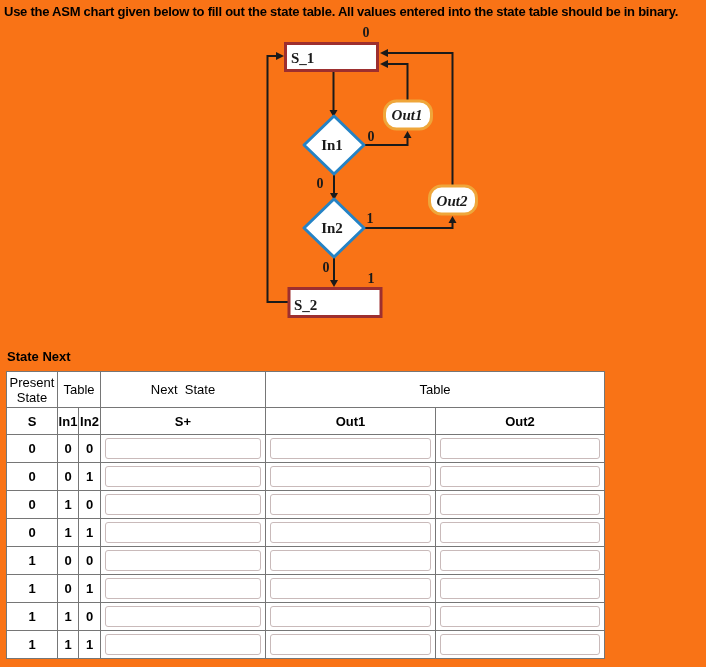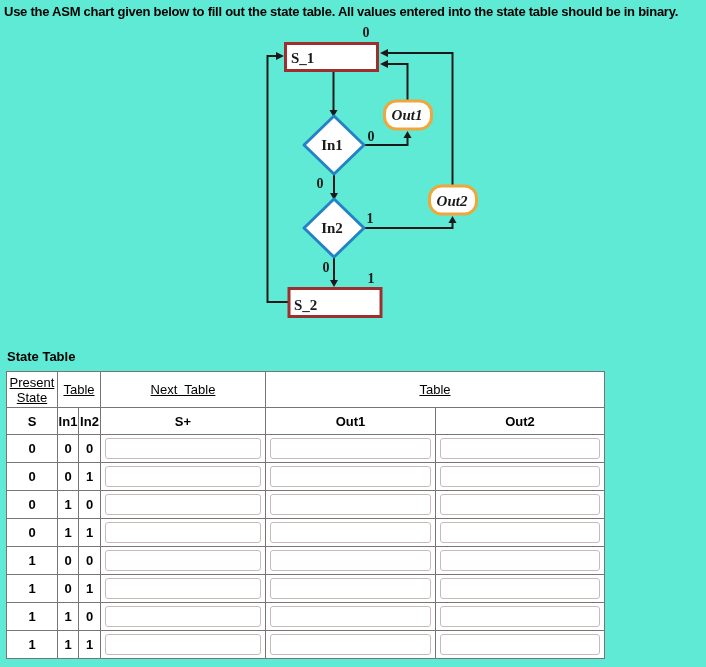--- a/index.html
+++ b/index.html
@@ -1,34 +1,34 @@
 <!DOCTYPE html>
 <html><head>
 <meta charset="utf-8">
 <style>
   html,body{margin:0;padding:0;background:#fff;}
-  #page{position:relative;width:706px;height:667px;background:#5eead4;overflow:hidden;
+  #page{position:relative;width:706px;height:667px;background:#f97316;overflow:hidden;
         font-family:"Liberation Sans",sans-serif;color:#111;}
   #instruction{position:absolute;left:4px;top:4px;width:700px;
         font-size:13px;font-weight:bold;letter-spacing:-0.25px;color:#000;}
   #asm-svg{position:absolute;left:0;top:0;}
   .flow{stroke:#1a1a1a;stroke-width:2;fill:none;}
   .ah{fill:#1a1a1a;stroke:none;}
   .state-rect{fill:#ffffff;stroke:#9d2f2f;stroke-width:3;}
   .dec{fill:#ffffff;stroke:#2583c5;stroke-width:3;stroke-linejoin:round;}
   .oval{fill:#ffffff;stroke:#efa63a;stroke-width:3;}
   .chart-label{font-family:"Liberation Serif",serif;font-weight:bold;font-size:15px;fill:#1a1a1a;}
   .chart-label.it{font-style:italic;}
   .branch-label{font-family:"Liberation Serif",serif;font-weight:bold;font-size:14px;fill:#1a1a1a;}
   #table-title{position:absolute;left:7px;top:349px;font-size:13px;font-weight:bold;color:#000;}
   #state-table{position:absolute;left:6px;top:371px;border-collapse:collapse;table-layout:fixed;
         font-size:13px;color:#000;}
   #state-table td,#state-table th{border:1px solid #767676;padding:0;text-align:center;
         vertical-align:middle;background:#fff;overflow:hidden;}
-  tr.hrow1 th{height:35px;font-weight:normal;font-size:13px;line-height:15px;text-decoration:underline;}
+  tr.hrow1 th{height:35px;font-weight:normal;font-size:13px;line-height:15px;}
   tr.hrow2 th{height:26px;font-weight:bold;font-size:13px;}
   tr.drow td{height:27px;font-weight:bold;font-size:13px;}
   th.pre{white-space:pre;}
   .blank{display:block;box-sizing:border-box;width:calc(100% - 8px);height:21px;margin:3px auto;
         border:1px solid #c9baba;border-radius:3px;background:#fff;padding:0 3px;
         font-family:"Liberation Sans",sans-serif;font-size:12px;}
 </style>
 </head>
 <body>
 
@@ -76,36 +76,36 @@
     <text class="chart-label it" x="407" y="120" text-anchor="middle">Out1</text>
     <text class="branch-label" x="320" y="188" text-anchor="middle">0</text>
     <text class="chart-label" x="332" y="233" text-anchor="middle">In2</text>
     <text class="branch-label" x="370" y="223" text-anchor="middle">1</text>
     <text class="chart-label it" x="452" y="206" text-anchor="middle">Out2</text>
     <text class="branch-label" x="326" y="272" text-anchor="middle">0</text>
     <text class="branch-label" x="371" y="283" text-anchor="middle">1</text>
     <text class="chart-label" x="294" y="310">S_2</text>
   </svg>
 
-  <div id="table-title">State Table</div>
+  <div id="table-title">State Next</div>
 
   <table id="state-table">
     <colgroup>
       <col style="width:51px">
         <col style="width:21px">
         <col style="width:22px">
       <col style="width:165px">
         <col style="width:170px">
         <col style="width:169px">
     </colgroup>
     <tbody>
       <tr class="hrow1">
         <th>Present State</th>
         <th colspan="2">Table</th>
-        <th class="pre">Next  Table</th>
+        <th class="pre">Next  State</th>
         <th colspan="2">Table</th>
       </tr>
       <tr class="hrow2">
         <th>S</th>
         <th>In1</th>
         <th>In2</th>
         <th>S+</th>
         <th>Out1</th>
         <th>Out2</th>
       </tr>

